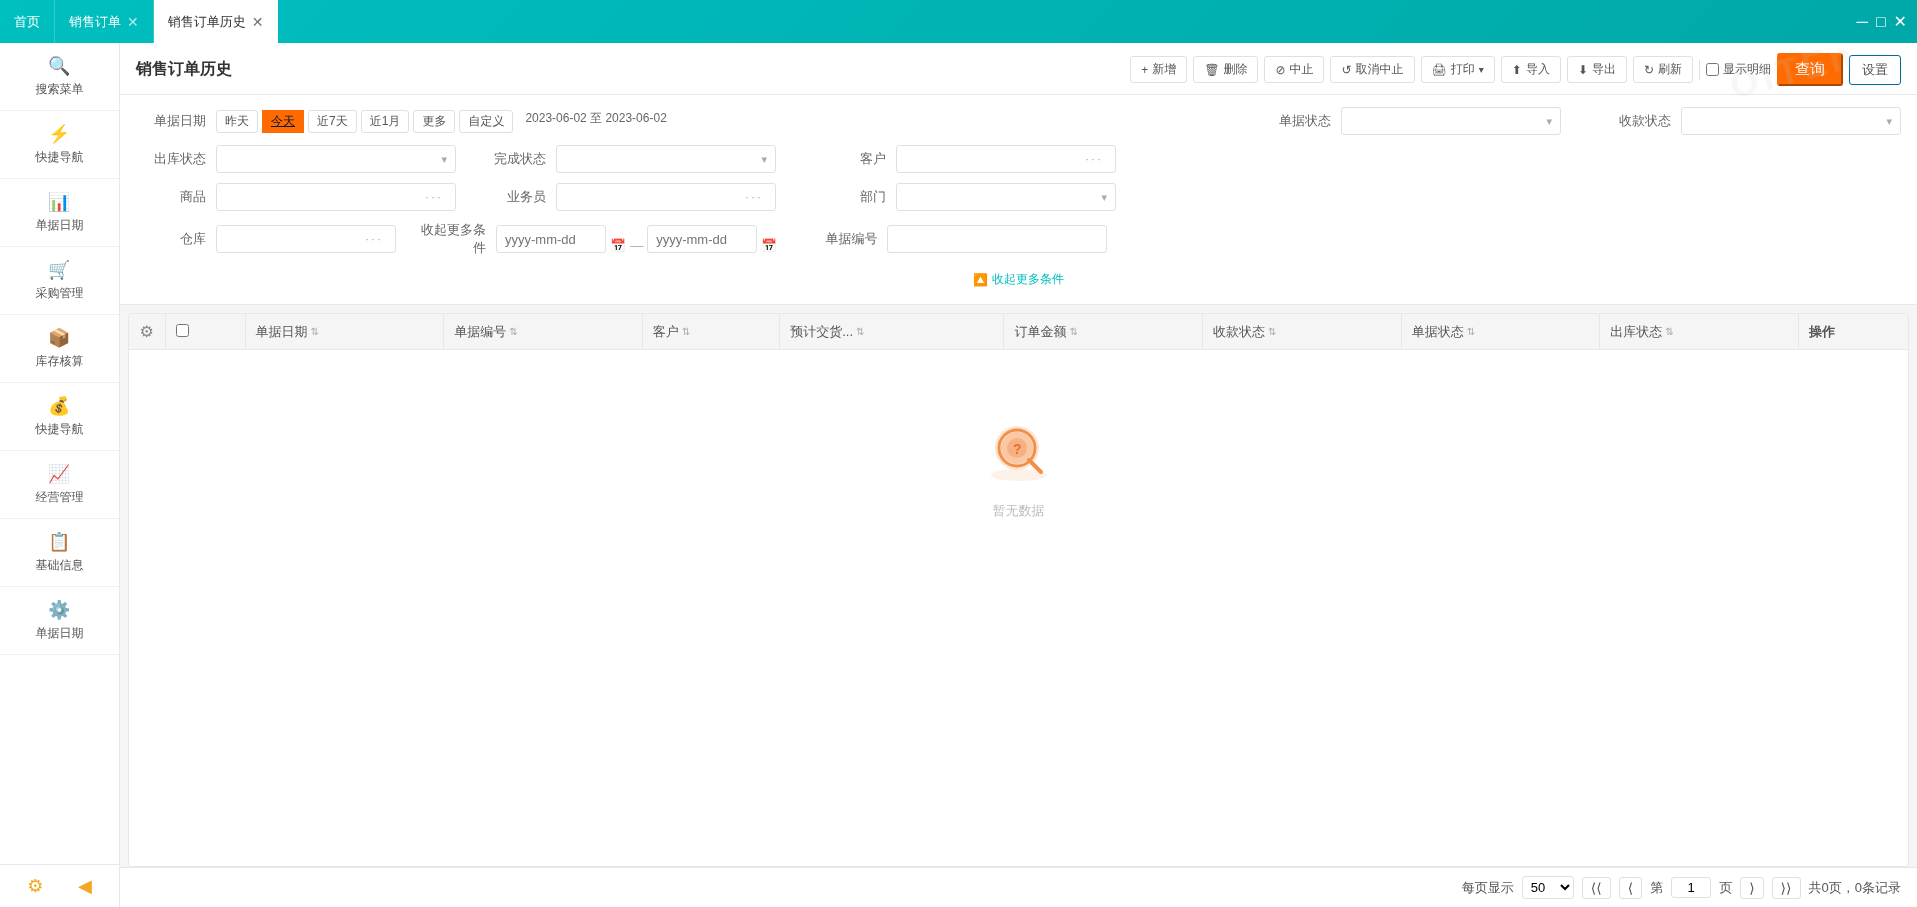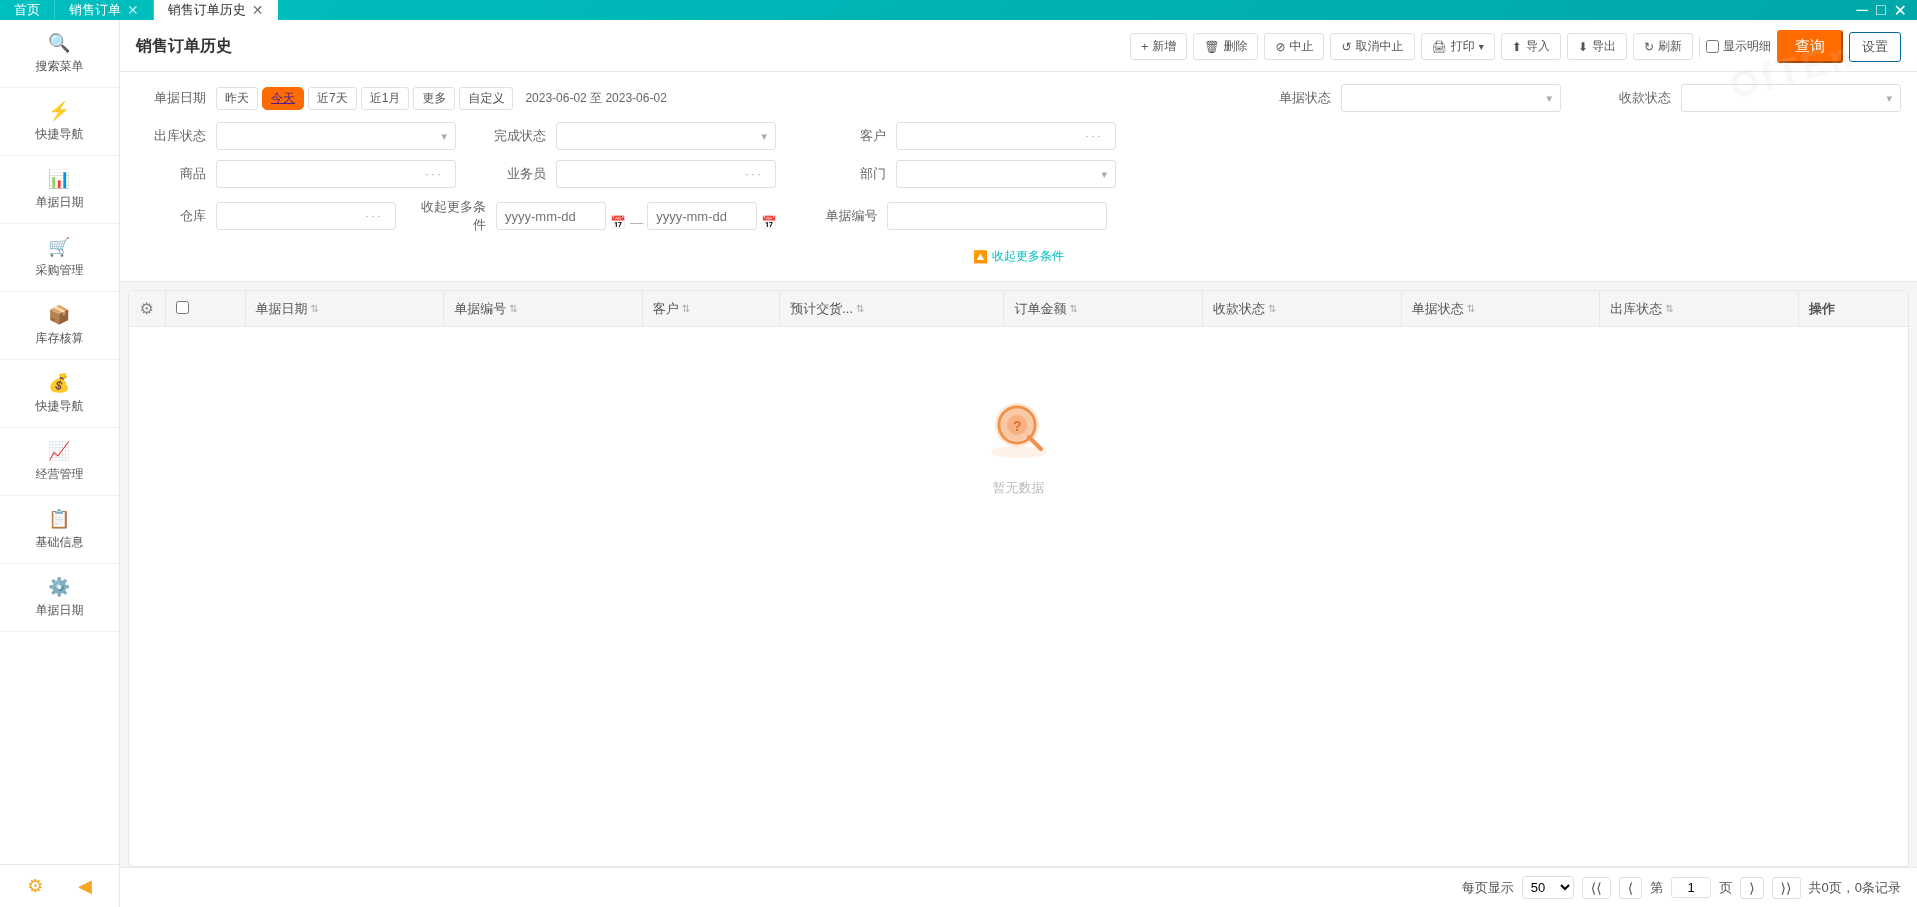--- a/index.html
+++ b/index.html
@@ -1,20 +1,20 @@
 <!DOCTYPE html>
 <html><head>
   <meta charset="utf-8">
   <style>
     * { box-sizing: border-box; margin: 0; padding: 0; font-family: 'Microsoft YaHei', Arial, sans-serif; }
     body { display: flex; flex-direction: column; height: 100vh; overflow: hidden; background: #f5f5f5; font-size: 13px; }
 
     
     .top-bar {
-      height: 20px;
+      height: 43px;
       background: linear-gradient(135deg, #00bfbf 0%, #00a8a8 100%);
       display: flex;
       align-items: stretch;
       padding: 0;
       position: relative;
     }
     .tab-item {
       display: flex;
       align-items: center;
       padding: 0 14px;
@@ -156,43 +156,42 @@
     .filter-label {
       width: 80px;
       color: #666;
       font-size: 13px;
       flex-shrink: 0;
       text-align: right;
       padding-right: 10px;
     }
     .filter-input-group {
       display: flex;
-      align-items: center;
       flex: 1;
       gap: 8px;
     }
     .date-picker-group {
       display: flex;
       align-items: center;
       gap: 4px;
     }
     .date-btn {
       padding: 2px 8px;
       border: 1px solid #e0e0e0;
       border-radius: 3px;
       font-size: 12px;
       cursor: pointer;
       background: #fff;
       color: #555;
     }
     .date-btn.active {
       background: #ff6b00;
-      color: #4c1d95;
+      color: #0f172a;
       border-color: #ff6b00;
-      border-radius: 5px;
+      border-radius: 0;
       text-decoration: underline;
     }
     .select-input {
       border: 1px solid #e0e0e0;
       border-radius: 3px;
       padding: 4px 8px;
       font-size: 13px;
       color: #333;
       background: #fff;
       flex: 1;

